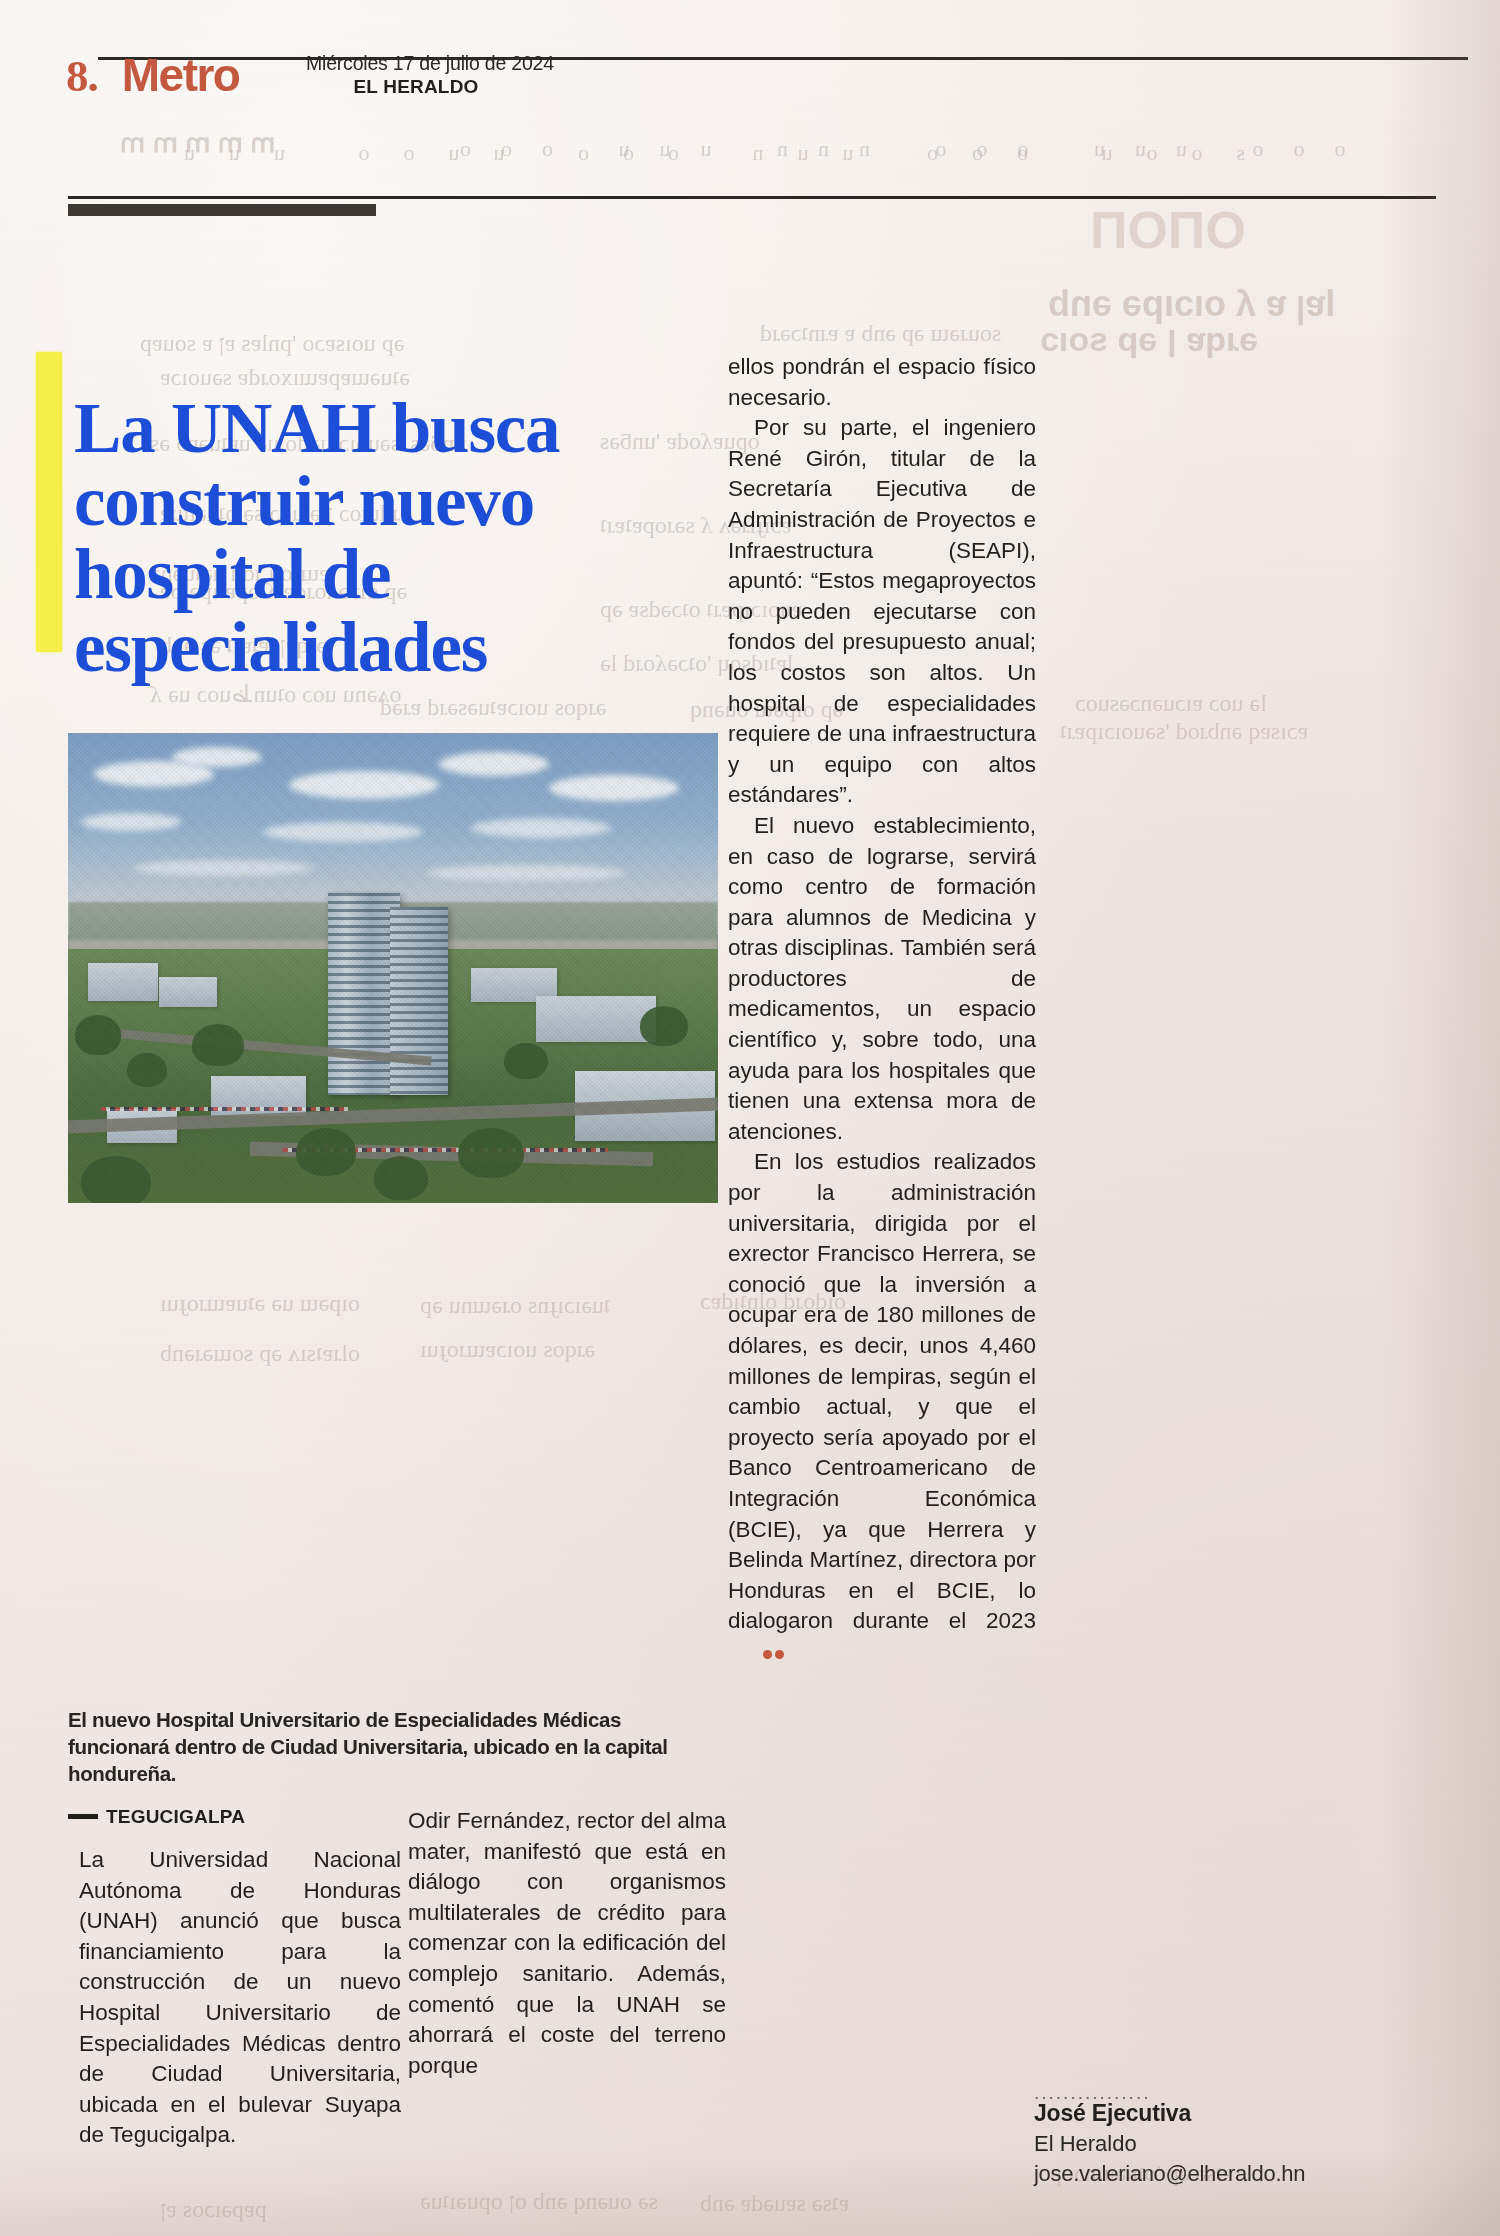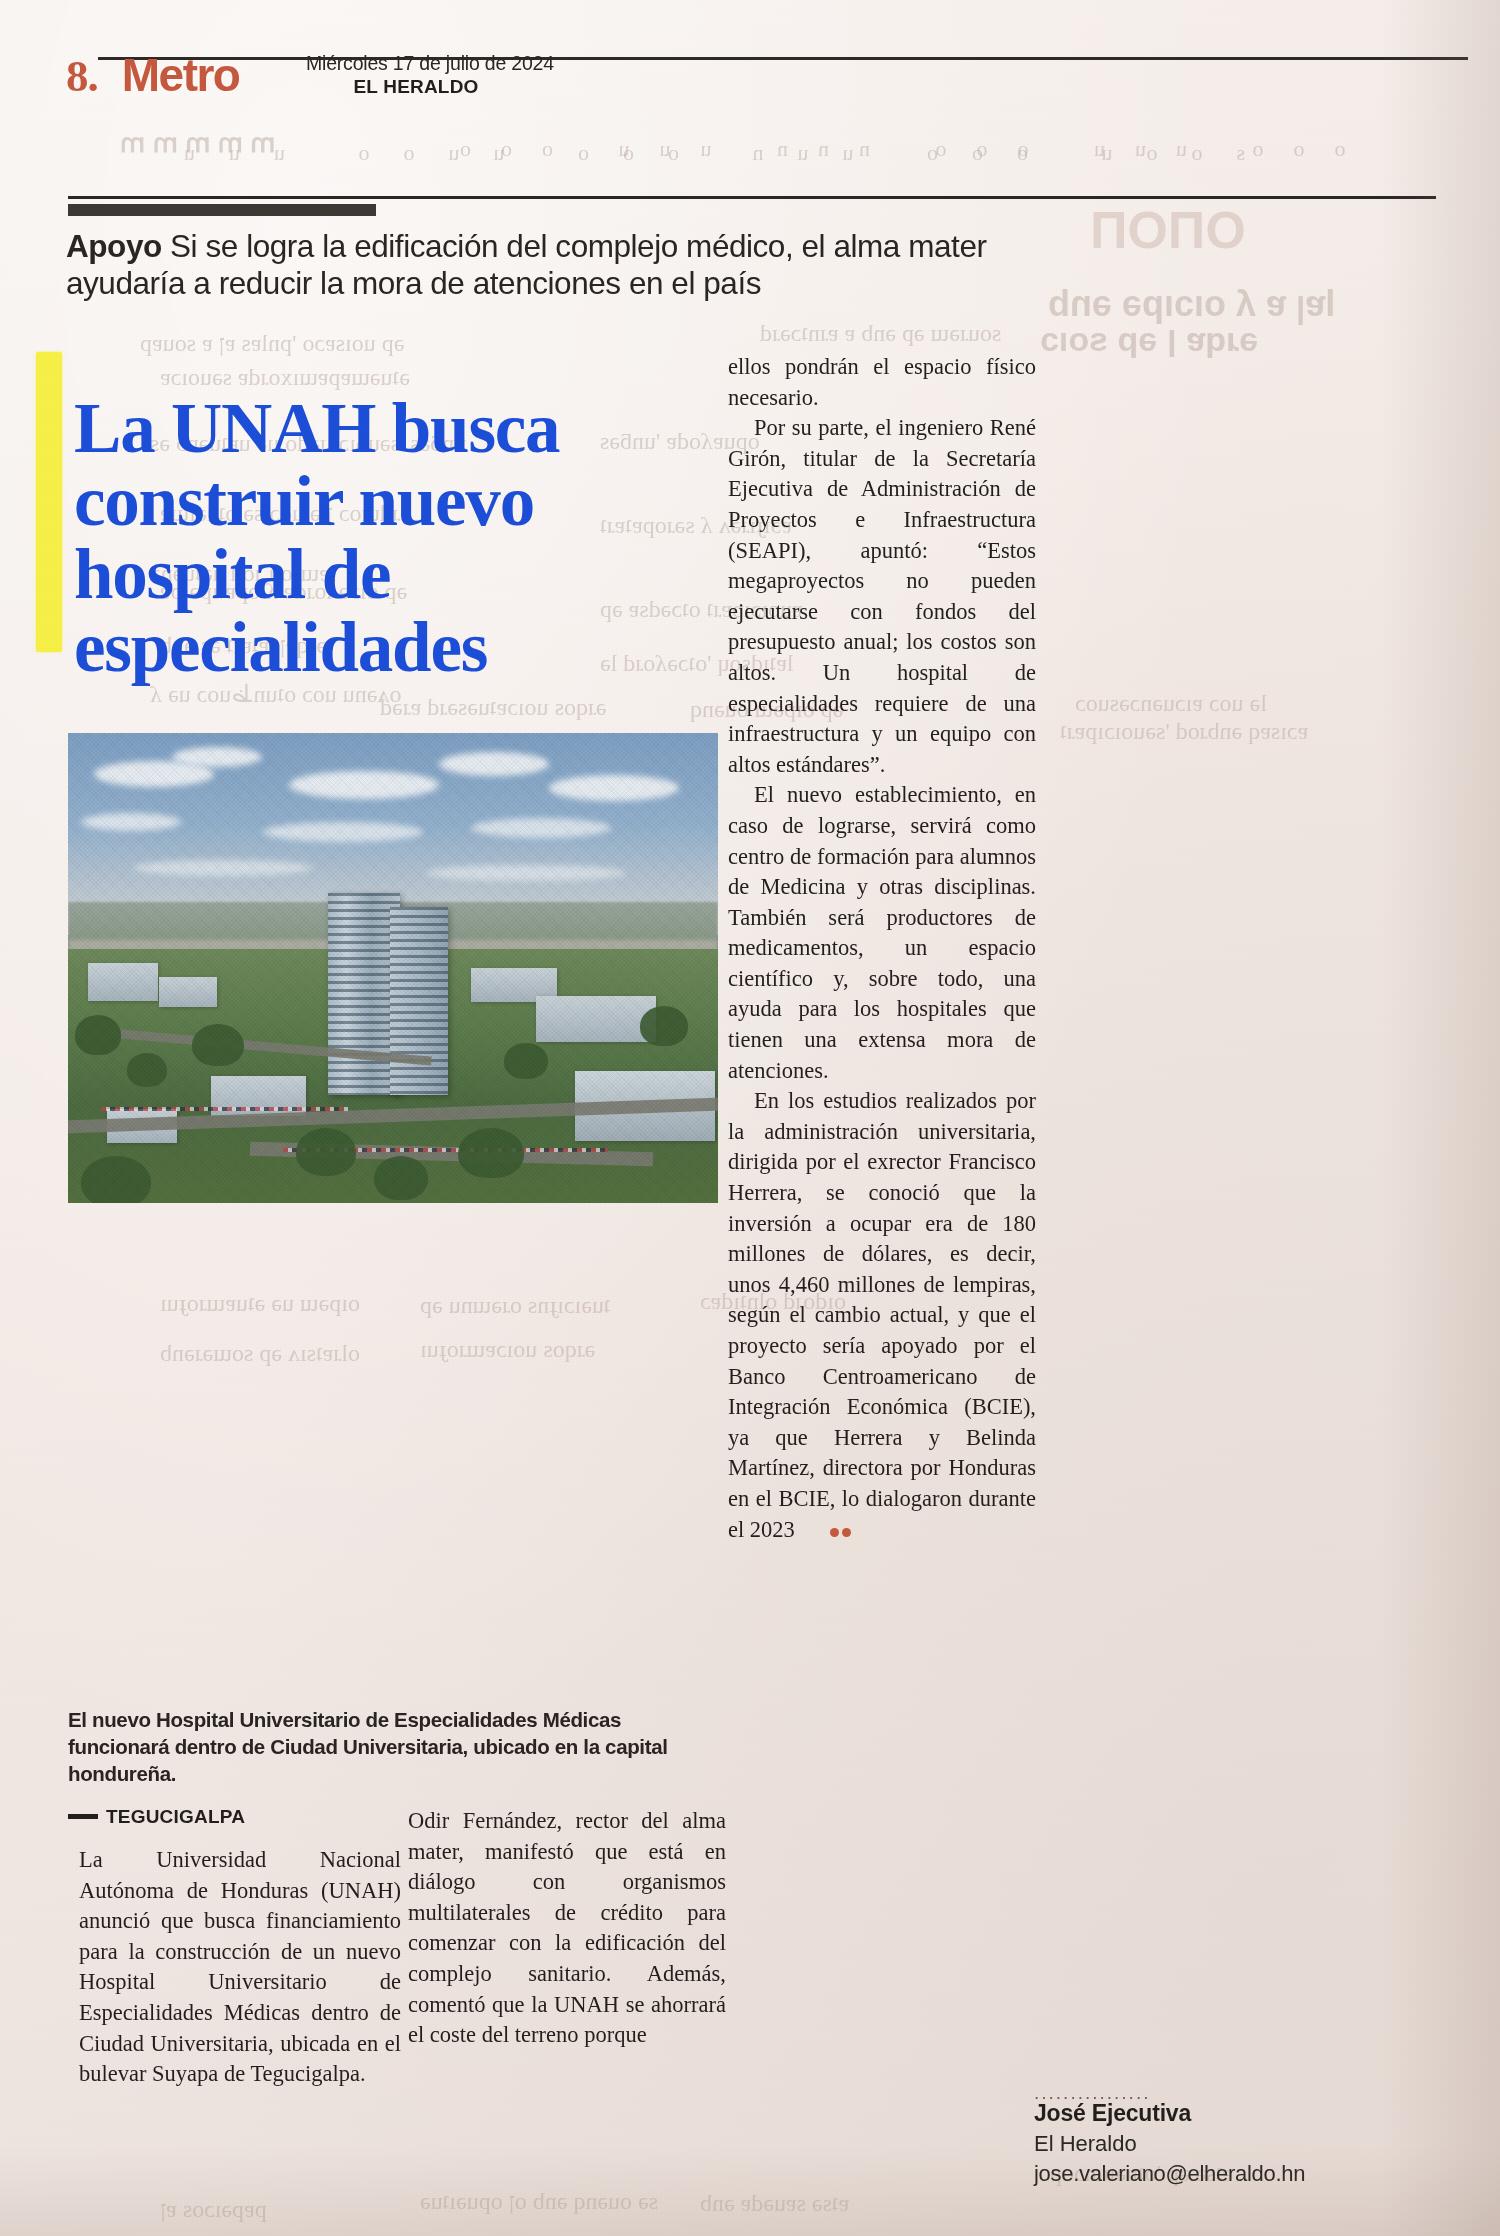--- a/index.html
+++ b/index.html
@@ -138,21 +138,21 @@
 
   
   .caption{
     position:absolute;left:68px;top:1706px;width:655px;
     font-size:20.5px;line-height:27px;font-weight:bold;color:#2a2522;letter-spacing:-.35px;
   }
 
   
   .col{
     position:absolute;
-    font-family:Liberation Serif, serif;
+    font-family:Liberation Sans, sans-serif;
     font-size:22.5px;line-height:30.6px;
     color:#241f1d;
     text-align:justify;
     -webkit-hyphens:auto;hyphens:auto;
   }
   #col1{left:79px;top:1845px;width:322px;}
   #col2{left:408px;top:1806px;width:318px;}
   #col3{left:728px;top:352px;width:308px;}
 
   .dateline{
@@ -239,23 +239,20 @@
   <div class="folio">
     <span>8.</span><span class="sec">Metro</span>
   </div>
 
   <div class="masthead-date">Miércoles 17 de julio de 2024</div>
   <div class="masthead-brand">EL HERALDO</div>
 
   <div class="rule-kicker"></div>
   <div class="bar-kicker"></div>
 
-  <div class="sumario">
-    <b>Apoyo</b><span> Si se logra la edificación del complejo médico, el alma mater ayudaría a reducir la mora de atenciones en el país</span>
-  </div>
 
   <div class="hl-mark"></div>
   <h1 class="headline">La UNAH busca construir nuevo hospital de especialidades</h1>
 
   <div class="photo">
 
     <div class="ph-sky"></div>
 
     <div class="cloud" style="left:4%;top:6%;width:120px;height:26px;"></div>
     <div class="cloud" style="left:16%;top:3%;width:90px;height:20px;"></div>

